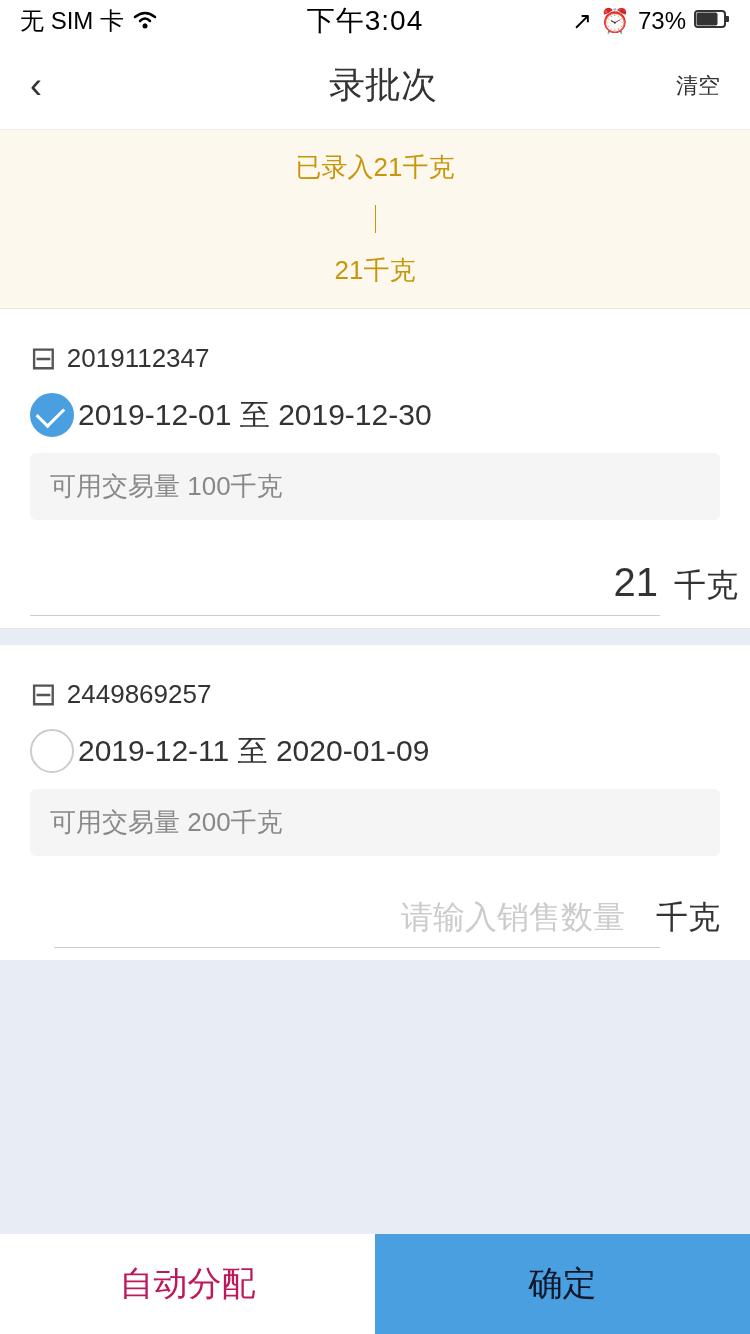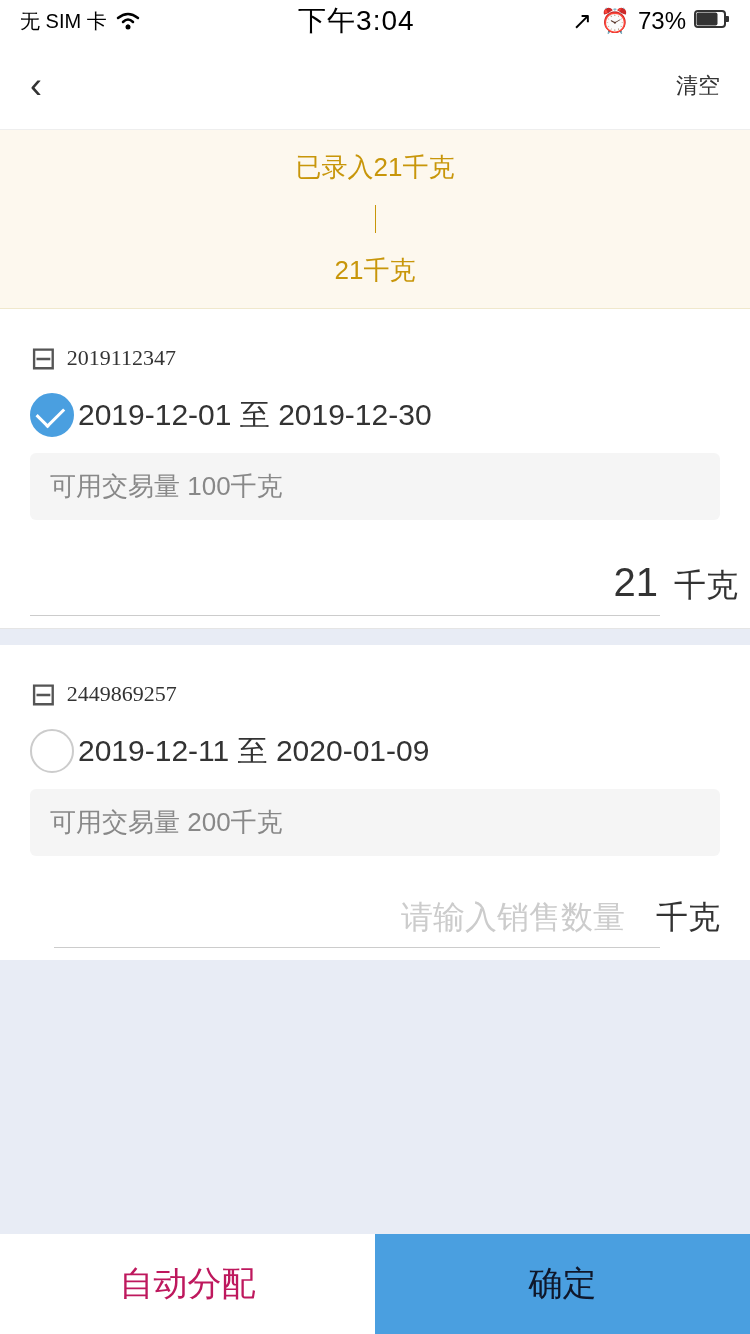--- a/index.html
+++ b/index.html
@@ -22,21 +22,21 @@
       align-items: center;
       justify-content: space-between;
       padding: 0 20px;
       font-size: 24px;
       color: #000;
     }
     .status-left {
       display: flex;
       align-items: center;
       gap: 8px;
-      font-size: 20px;
+      font-size: 24px;
     }
     .status-center {
       font-size: 28px;
       font-weight: 500;
       letter-spacing: 1px;
     }
     .status-right {
       display: flex;
       align-items: center;
       gap: 8px;
@@ -110,24 +110,23 @@
       display: flex;
       align-items: center;
       gap: 10px;
       margin-bottom: 16px;
     }
     .doc-icon {
       font-size: 32px;
       color: #555;
     }
     .batch-id {
-      font-size: 22px;
+      font-size: 26px;
       color: #333;
       font-weight: 500;
-      font-family: Liberation Serif, serif;
     }
 
     .batch-row {
       display: flex;
       align-items: center;
       gap: 4px;
       margin-bottom: 16px;
     }
     .radio-circle {
       width: 44px;
@@ -283,20 +282,21 @@
         <rect x="1" y="2" width="30" height="16" rx="3" ry="3" fill="none" stroke="#333" stroke-width="2"></rect>
         <rect x="31" y="7" width="4" height="6" rx="1" fill="#333"></rect>
         <rect x="2.5" y="3.5" width="21" height="13" rx="2" fill="#333"></rect>
       </svg>
     </span>
   </div>
 </div>
 
 <div class="nav-bar">
   <div class="nav-back">‹</div>
+  <div class="nav-title">录批次</div>
   <div class="nav-clear">清空</div>
 </div>
 
 <div class="info-banner">
   <span class="info-label">已录入21千克</span>
   <div class="info-divider"></div>
   <span class="info-value">21千克</span>
 </div>
 
 <div class="card-section">

